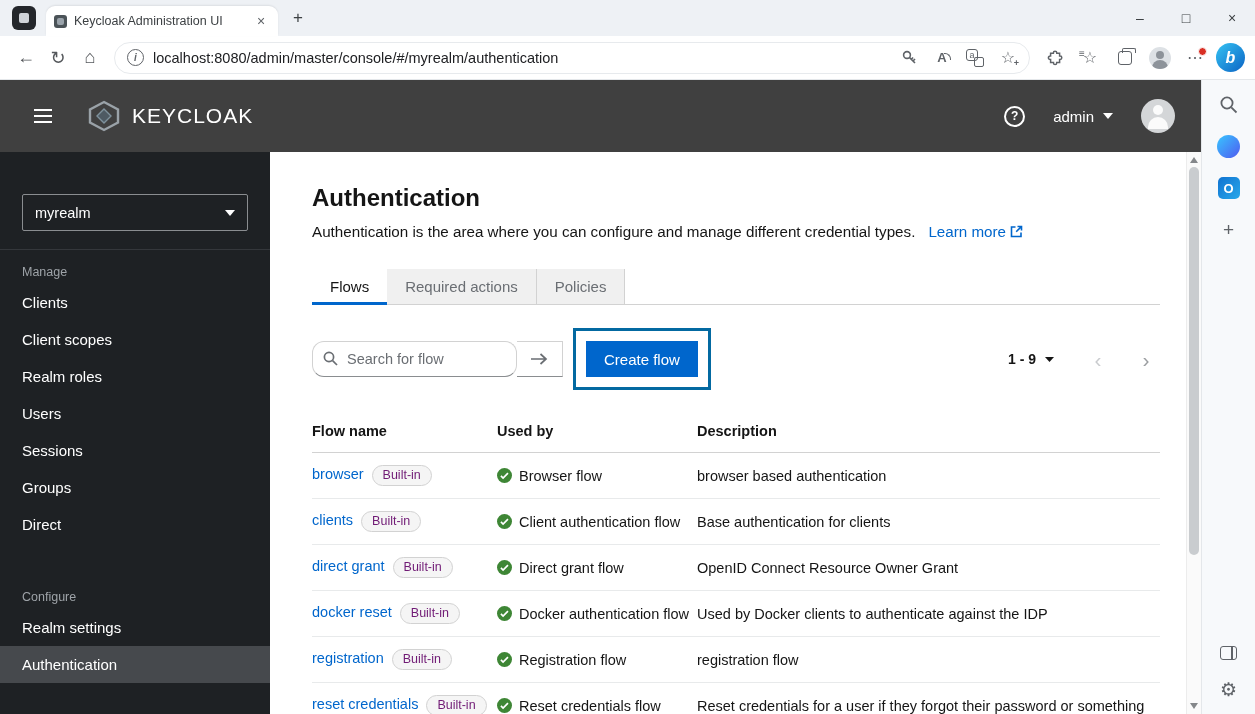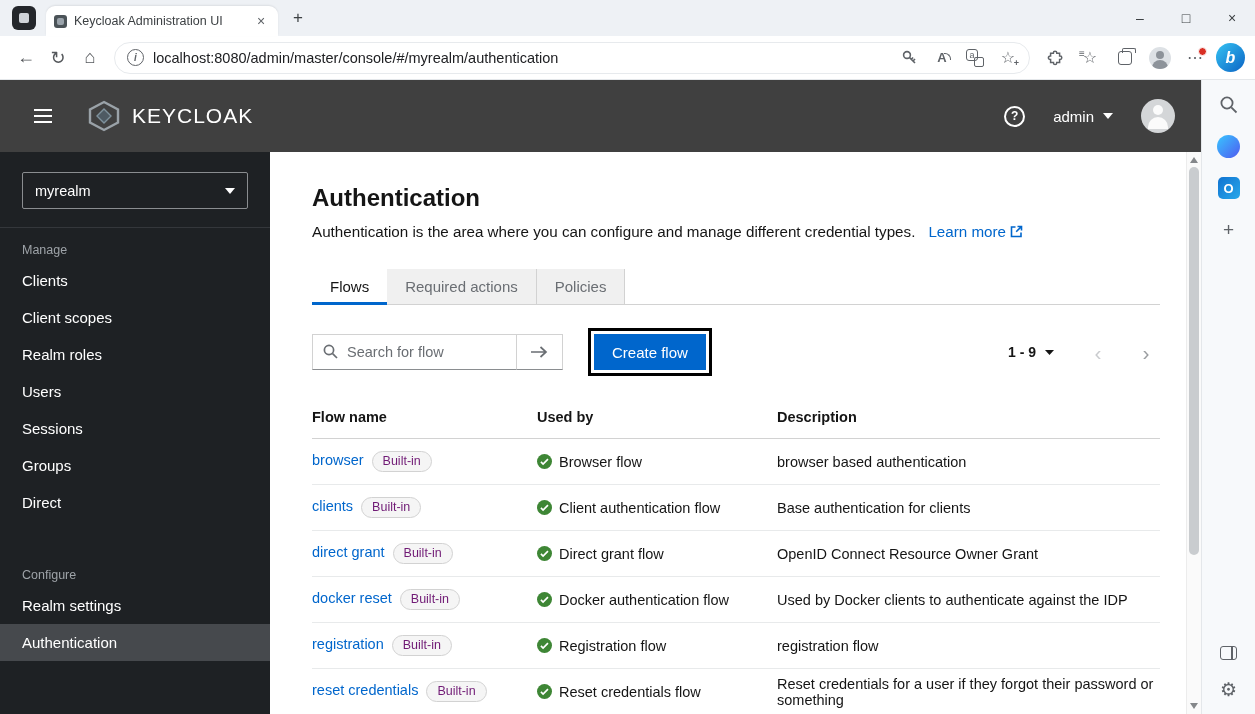--- a/index.html
+++ b/index.html
@@ -61,21 +61,21 @@
   .user-menu { display: flex; align-items: center; gap: 9px; font-size: 15px; color: #fff; }
   .avatar { width: 34px; height: 34px; border-radius: 50%; background: #d4d6d8; position: relative; overflow: hidden; }
   .avatar::before { content: ""; position: absolute; top: 6px; left: 12px; width: 10px; height: 10px; border-radius: 50%; background: #fbfbfb; }
   .avatar::after { content: ""; position: absolute; top: 18px; left: 7px; width: 20px; height: 12px; border-radius: 10px 10px 0 0; background: #fbfbfb; }
 
   
   .app-body { flex: 1; display: flex; min-height: 0; }
 
   
   .sidebar { width: 270px; background: #1e2124; color: #fff; display: flex; flex-direction: column; flex: none; }
-  .realm-wrap { padding: 20px 22px 18px; border-bottom: 1px solid #34373b; }
+  .realm-wrap { padding: 20px 22px 18px; border-bottom: 1px solid #34373b; margin-top: 22px; }
   .realm-box { height: 37px; border: 1px solid #8a8d90; display: flex; align-items: center; justify-content: space-between; padding: 0 12px; font-size: 14.5px; border-radius: 2px; }
   .section-label { color: #9ea3a8; font-size: 12.5px; padding: 15px 22px 5px; }
   .section-label.configure { margin-top: 32px; }
   .nav-item { padding: 10px 22px; font-size: 15px; color: #fff; }
   .nav-item.active { background: #46494d; }
 
   
   .main { flex: 1; background: #fff; padding: 32px 26px 0 42px; min-width: 0; overflow: hidden; }
   .page-title { font-size: 24px; font-weight: 700; color: #151515; }
   .page-desc { margin-top: 11px; font-size: 15.2px; color: #151515; }
@@ -83,35 +83,35 @@
   .ext-icon { display: inline-block; vertical-align: -1px; margin-left: 4px; }
 
   .tabs { display: flex; margin-top: 28px; border-bottom: 1px solid #d2d2d2; }
   .tab-item { padding: 9px 18px; font-size: 15px; color: #6a6e73; background: #f0f0f0; border-right: 1px solid #d2d2d2; position: relative; }
   .tab-item.active { background: #fff; color: #151515; border-right: none; }
   .tab-item.active::after { content: ""; position: absolute; left: 0; right: 0; bottom: -1px; height: 3px; background: #0066cc; }
   .tab-item:last-child { border-right: 1px solid #d2d2d2; }
 
   .toolbar { display: flex; align-items: center; margin-top: 23px; }
   .search-wrap { position: relative; }
-  .search-input { width: 205px; height: 36px; border: 1px solid #d2d2d2; border-bottom-color: #8a8d90; padding: 0 8px 0 34px; font-size: 14.5px; color: #151515; font-family: "Liberation Sans", sans-serif; outline: none; border-radius: 0; }
+  .search-input { width: 205px; height: 36px; border: 1px solid #d2d2d2; border-bottom-color: #8a8d90; padding: 0 8px 0 34px; font-size: 14.5px; color: #151515; font-family: "Liberation Sans", sans-serif; outline: none; border-radius: 12px; }
   .search-input::placeholder { color: #6a6e73; }
   .search-icon-abs { position: absolute; left: 11px; top: 10px; }
   .go-btn { width: 46px; height: 36px; border: 1px solid #d2d2d2; border-bottom-color: #8a8d90; border-left: none; background: #fff; display: grid; place-items: center; }
-  .red-annotation { margin-left: 25px; border: 3px solid #000000; padding: 3px; }
+  .red-annotation { margin-left: 10px; border: 3px solid #0369a1; padding: 10px; }
   .create-btn { height: 36px; background: #0066cc; color: #fff; border: none; padding: 0 18px; font-size: 15px; font-family: "Liberation Sans", sans-serif; }
   .pagination { margin-left: auto; display: flex; align-items: center; }
   .page-range { font-size: 14px; font-weight: 600; color: #151515; }
   .pg-caret { margin-left: 9px; display: grid; place-items: center; }
   .chev { width: 28px; text-align: center; font-size: 21px; line-height: 1; }
   .chev.prev { color: #c9cbce; margin-left: 30px; }
   .chev.next { color: #9a9da0; margin-left: 20px; }
 
   .flows-table { margin-top: 27px; }
-  .thead, .trow { display: grid; grid-template-columns: 185px 200px 1fr; align-items: center; gap: 40px; }
+  .thead, .trow { display: grid; grid-template-columns: 185px 200px 1fr; align-items: center; }
   .thead { padding: 6px 0 13px; font-size: 14.5px; font-weight: 700; color: #151515; border-bottom: 1px solid #d2d2d2; }
   .trow { min-height: 46px; border-bottom: 1px solid #e8eaeb; font-size: 14.5px; color: #151515; }
   .flow-link { color: #0066cc; text-decoration: none; }
   .badge { display: inline-block; margin-left: 8px; border: 1px solid #d2d2d2; background: #f5f5f5; border-radius: 30px; padding: 2px 10px 3px; font-size: 12.5px; color: #701a75; }
   .used-cell { display: flex; align-items: center; gap: 7px; }
 
   
   .scrollbar { width: 15px; background: #fafafa; border-left: 1px solid #ececec; position: relative; flex: none; }
   .sb-arrow { position: absolute; left: 3px; width: 0; height: 0; border-left: 4.5px solid transparent; border-right: 4.5px solid transparent; }
   .sb-arrow.up { top: 5px; border-bottom: 6px solid #84878a; }

